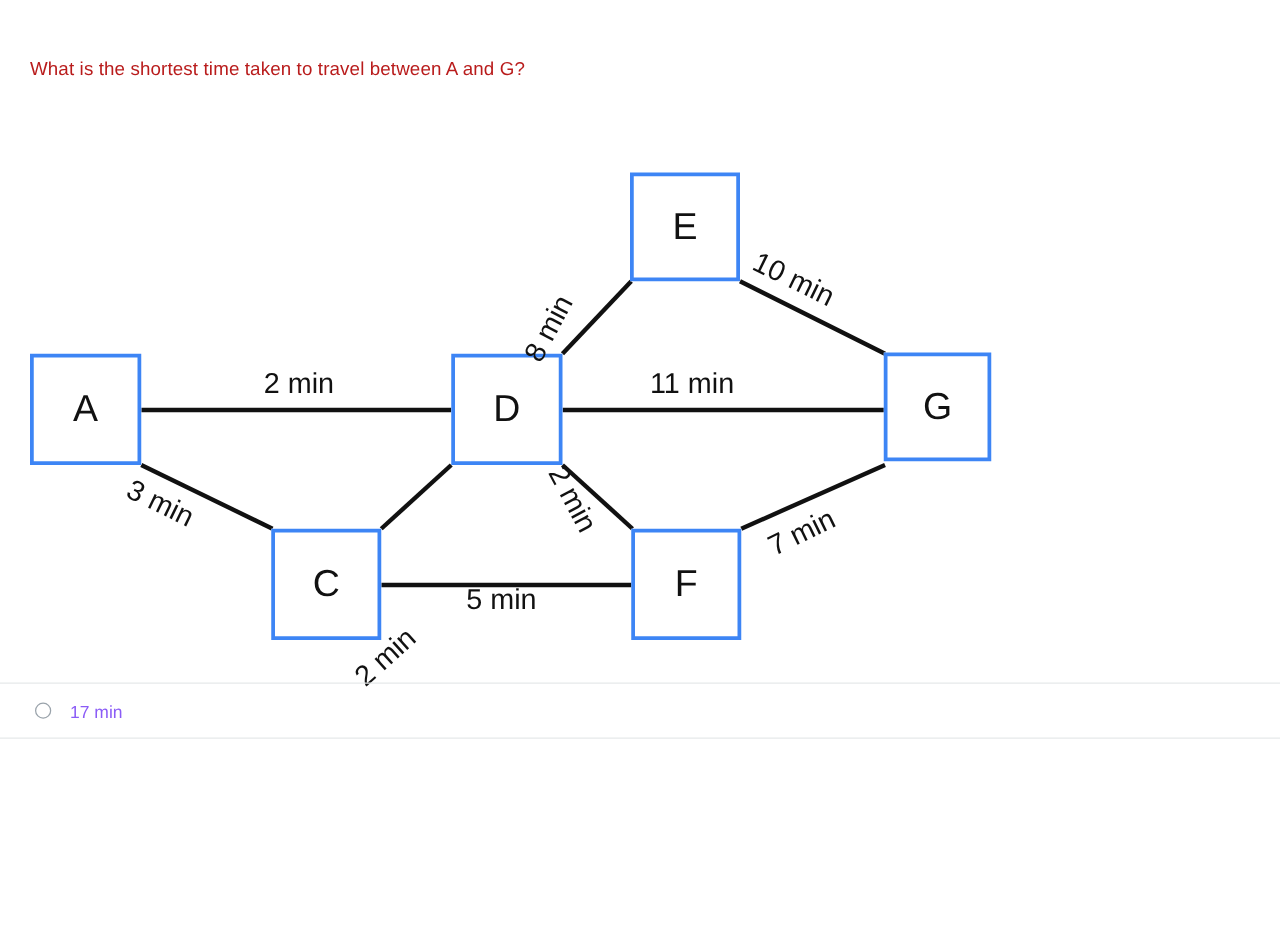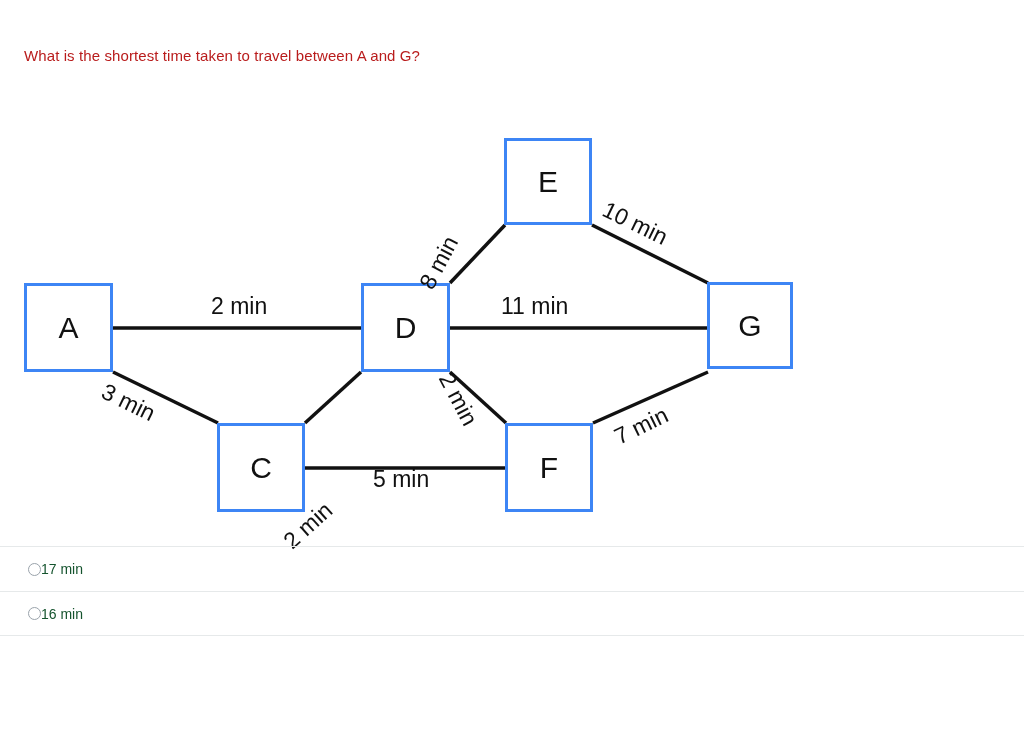--- a/index.html
+++ b/index.html
@@ -103,22 +103,23 @@
     content: "";
     position: absolute;
     left: 2.5px;
     top: 2.5px;
     width: 6px;
     height: 6px;
     border-radius: 50%;
     background: #2f7ff0;
   }
   .option-label {
+    margin-left: 15px;
     font-size: 14px;
-    color: #14532d;
+    color: #8b5cf6;
     line-height: 1;
   }
 </style>
 </head>
 <body>
 
 <div id="question-text">What is the shortest time taken to travel between A and G?</div>
 
 <div id="graph-diagram">
 
@@ -170,37 +171,33 @@
   <div class="edge-label" style="left:211px; top:185px;">2 min</div>
 
   <div class="edge-label" style="left:108px; top:270px; transform:rotate(26deg); transform-origin:left top;">3 min</div>
 
   <div class="edge-label" style="left:295px; top:420px; transform:rotate(-42deg); transform-origin:left bottom;">2 min</div>
 
   <div class="edge-label" style="left:373px; top:358px;">5 min</div>
 
   <div class="edge-label" style="left:436px; top:160px; transform:rotate(-62deg); transform-origin:left bottom;">8 min</div>
 
-  <div class="edge-label" style="left:501px; top:185px;">11 min</div>
+  <div class="edge-label" style="left:520px; top:185px;">11 min</div>
 
   <div class="edge-label" style="left:455px; top:259px; transform:rotate(62deg); transform-origin:left top;">2 min</div>
 
   <div class="edge-label" style="left:609px; top:88px; transform:rotate(26deg); transform-origin:left top;">10 min</div>
 
   <div class="edge-label" style="left:611px; top:318px; transform:rotate(-26deg); transform-origin:left top;">7 min</div>
 
 </div>
 
 <div id="options-list">
 
   <div class="option-row">
     <span class="radio"></span>
     <span class="option-label">17 min</span>
   </div>
 
 
 
-  <div class="option-row">
-    <span class="radio"></span>
-    <span class="option-label">16 min</span>
-  </div>
 
 </div>
 
 </body></html>

